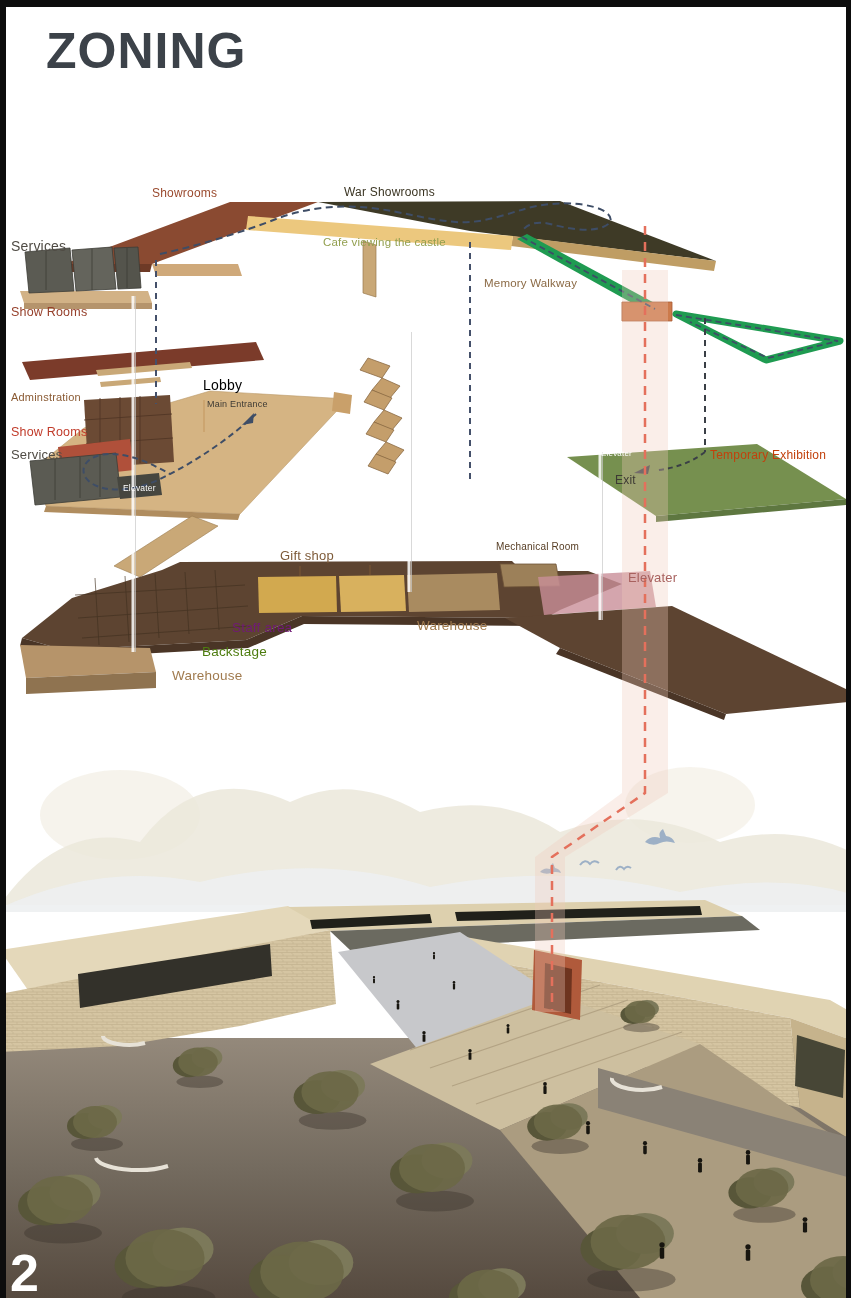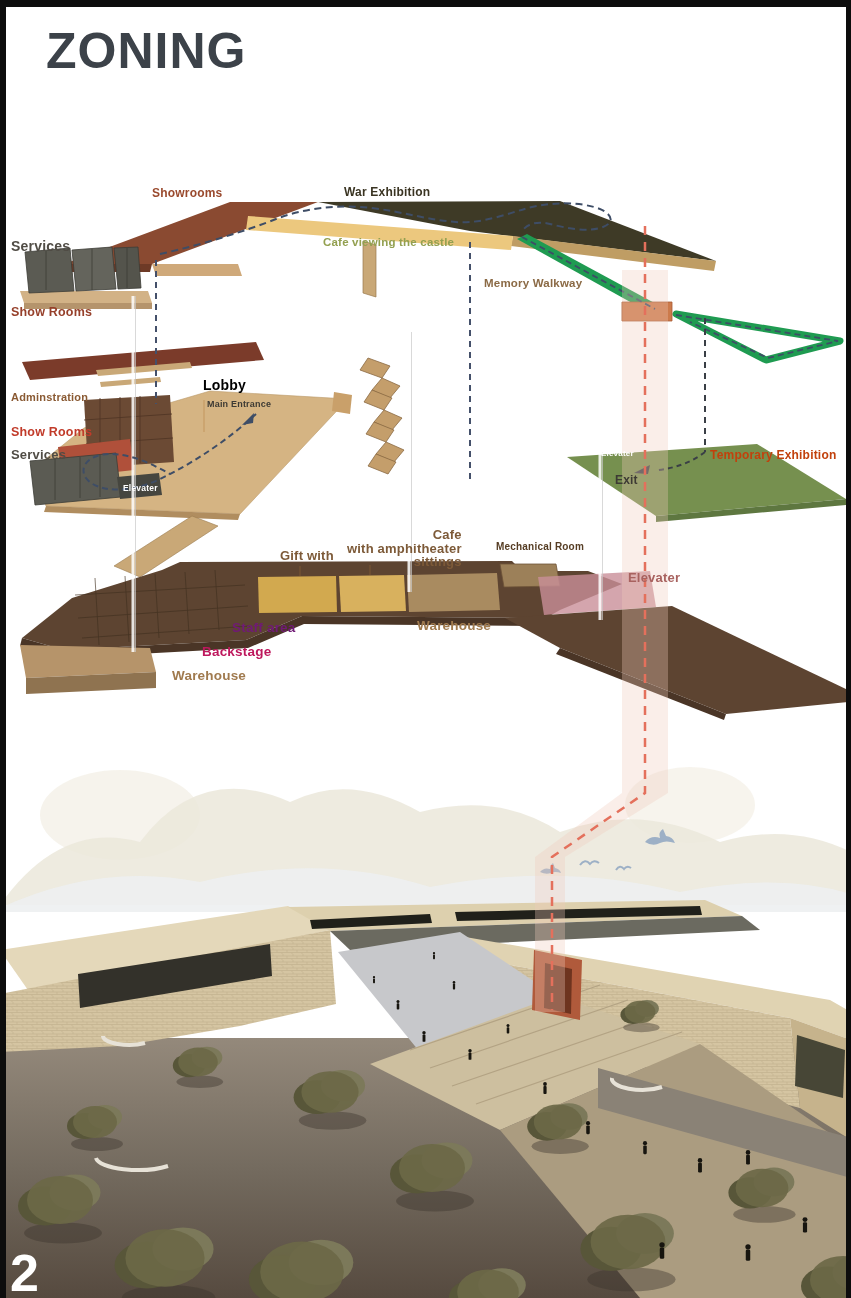--- a/index.html
+++ b/index.html
@@ -1,20 +1,20 @@
 <!DOCTYPE html>
 <html><head>
 <meta charset="utf-8">
 <style>
   html,body{margin:0;padding:0;background:#888;}
   .sheet{position:relative;width:851px;height:1298px;background:#ffffff;overflow:hidden;
          font-family:"Liberation Sans",sans-serif;}
   svg{position:absolute;left:0;top:0;}
   .overlay{position:absolute;inset:0;}
-  .lbl{position:absolute;font-weight:bold;letter-spacing:.2px;white-space:nowrap;line-height:1.05;text-align:right;}
+  .lbl{position:absolute;font-weight:normal;letter-spacing:.2px;white-space:nowrap;line-height:1.05;}
   .pre{white-space:pre-line;}
   .title{position:absolute;left:46px;top:22px;font-size:50px;font-weight:800;color:#3c4249;letter-spacing:1px;}
   .pagenum{position:absolute;left:10px;top:1243px;font-size:52px;font-weight:800;color:#ffffff;}
   .border-top{position:absolute;left:0;top:0;width:851px;height:7px;background:#0d0d0d;}
   .border-left{position:absolute;left:0;top:0;width:6px;height:1298px;background:#0d0d0d;}
   .border-right{position:absolute;right:0;top:0;width:5px;height:1298px;background:#0d0d0d;}
 </style>
 </head>
 <body>
 
@@ -226,46 +226,43 @@
     <polygon points="622,793 668,793 565,857 535,857" fill="#f0c9bb" opacity="0.32"></polygon>
     <polygon points="535,857 565,857 565,1012 535,1012" fill="#f0c9bb" opacity="0.32"></polygon>
     <path d="M645,226 V793 L552,857 V1010" stroke="#e4705c" stroke-width="2.5" stroke-dasharray="9 7" fill="none"></path>
   </g>
 </svg>
 
 <div class="overlay">
   <div class="title">ZONING</div>
 
   <div class="lbl" style="left:152px;top:187px;color:#9a4a2e;font-size:12px">Showrooms</div>
-  <div class="lbl" style="left:344px;top:186px;color:#3a3422;font-size:12px">War Exhibition</div>
+  <div class="lbl" style="left:344px;top:186px;color:#3a3422;font-size:12px">War Showrooms</div>
   <div class="lbl" style="left:11px;top:239px;color:#504c45;font-size:14px">Services</div>
   <div class="lbl" style="left:323px;top:236px;color:#93a050;font-size:11.5px">Cafe viewing the castle</div>
   <div class="lbl" style="left:11px;top:306px;color:#96402b;font-size:12.5px">Show Rooms</div>
   <div class="lbl" style="left:484px;top:277px;color:#8b6a45;font-size:11.5px">Memory Walkway</div>
 
   <div class="lbl" style="left:11px;top:392px;color:#8a5a33;font-size:11px">Adminstration</div>
   <div class="lbl" style="left:203px;top:378px;color:#000000;font-size:14px">Lobby</div>
   <div class="lbl" style="left:207px;top:400px;color:#3d3a34;font-size:9px">Main Entrance</div>
   <div class="lbl" style="left:11px;top:426px;color:#c13b2a;font-size:12.5px">Show Rooms</div>
   <div class="lbl" style="left:11px;top:448px;color:#504c45;font-size:13px">Services</div>
   <div class="lbl" style="left:123px;top:484px;color:#ffffff;font-size:8.5px">Elevater</div>
 
   <div class="lbl" style="left:710px;top:449px;color:#c2410c;font-size:12px">Temporary Exhibition</div>
   <div class="lbl" style="left:601px;top:450px;color:#ffffff;font-size:8px">Elevater</div>
   <div class="lbl" style="left:615px;top:474px;color:#3d3a34;font-size:12px">Exit</div>
 
-  <div class="lbl" style="left:280px;top:549px;color:#7d5a38;font-size:13px">Gift with</div>
-  <div class="lbl pre" style="left:347px;top:528px;color:#7d5a38;font-size:13px">Cafe
-with amphitheater
-sittings</div>
+  <div class="lbl" style="left:280px;top:549px;color:#7d5a38;font-size:13px">Gift shop</div>
   <div class="lbl" style="left:496px;top:542px;color:#563d24;font-size:10px">Mechanical Room</div>
   <div class="lbl" style="left:628px;top:571px;color:#a8625f;font-size:13px">Elevater</div>
   <div class="lbl" style="left:232px;top:621px;color:#701a75;font-size:13.5px">Staff area</div>
   <div class="lbl" style="left:417px;top:619px;color:#a07a4e;font-size:13.5px">Warehouse</div>
-  <div class="lbl" style="left:202px;top:645px;color:#be185d;font-size:13.5px">Backstage</div>
+  <div class="lbl" style="left:202px;top:645px;color:#4d7c0f;font-size:13.5px">Backstage</div>
   <div class="lbl" style="left:172px;top:669px;color:#a07a4e;font-size:13.5px">Warehouse</div>
 
   <div class="pagenum">2</div>
 </div>
 
 <div class="border-top"></div>
 <div class="border-left"></div>
 <div class="border-right"></div>
 
 </div>

